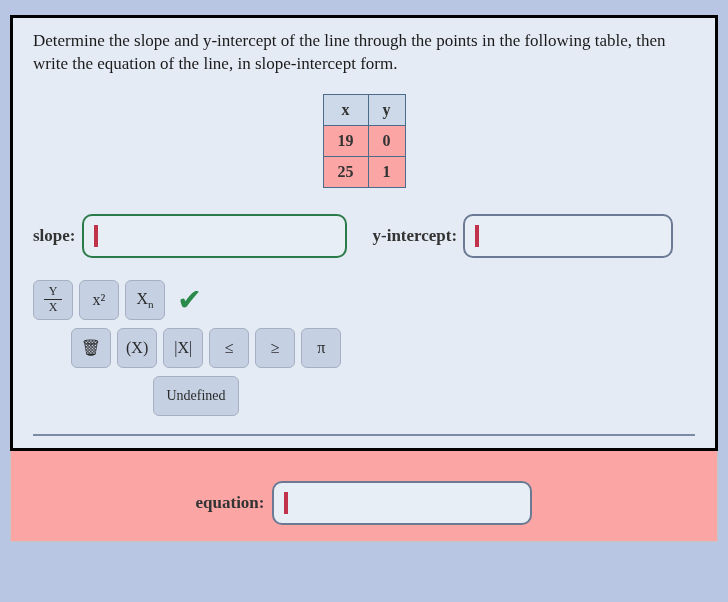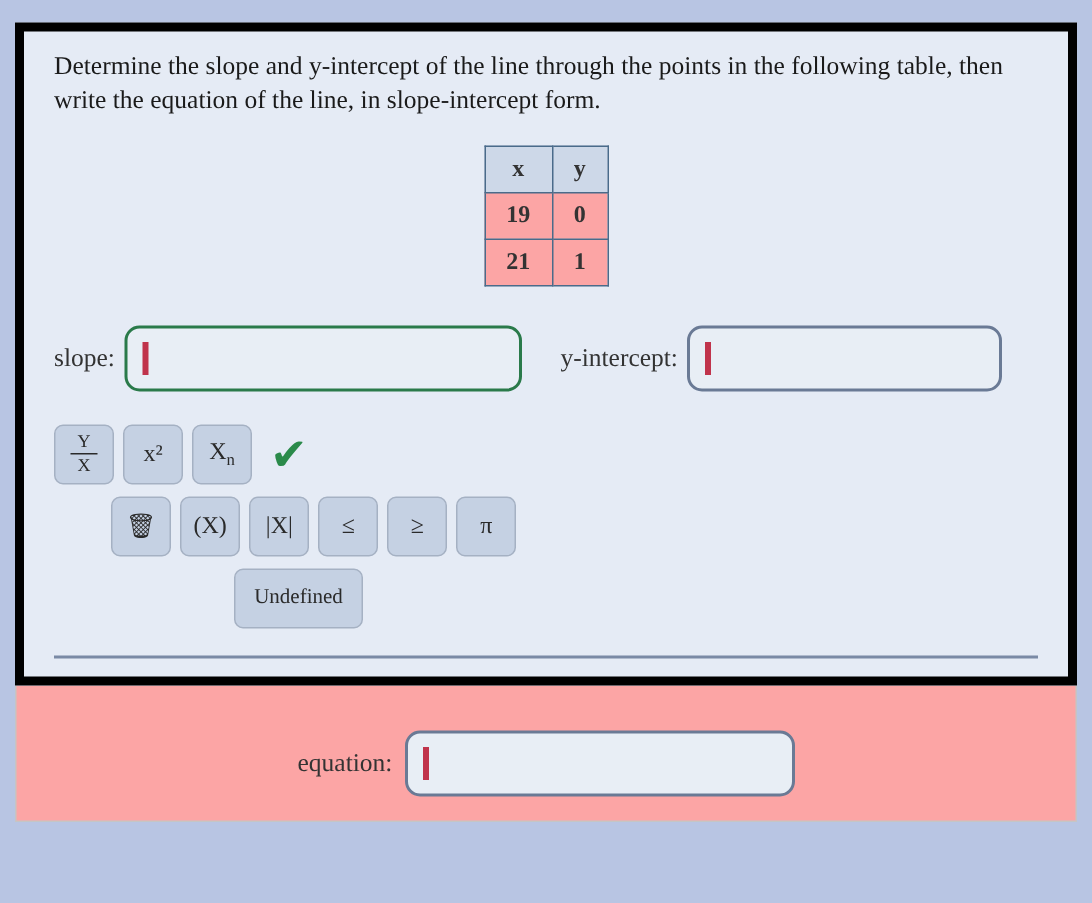--- a/index.html
+++ b/index.html
@@ -8,21 +8,21 @@
   height: 602px;
   background: #b8c5e3;
   font-family: Arial, sans-serif;
   font-size: 16px;
   color: #333;
   padding: 15px 10px;
   overflow: hidden;
 }
 .card {
   background: #e5ebf5;
-  border: 6px solid #000000;
+  border: 3px solid #000000;
   padding: 12px 20px;
   position: relative;
 }
 .question {
   font-family: Georgia, serif;
   font-size: 17px;
   line-height: 1.35;
   color: #1a1a1a;
   margin-bottom: 18px;
 }
@@ -43,20 +43,21 @@
 .answers-row {
   display: flex;
   align-items: center;
   gap: 6px;
   margin-bottom: 22px;
 }
 .label {
   font-family: Georgia, serif;
   font-size: 17px;
   white-space: nowrap;
+  font-weight: bold;
 }
 .slope-input {
   flex: 0 0 265px;
   height: 44px;
   border: 2px solid #2a7a4a;
   border-radius: 10px;
   background: #e8eef5;
   position: relative;
   padding: 0 10px;
 }
@@ -156,21 +157,21 @@
     <tbody>
         <tr>
       <th>x</th>
       <th>y</th>
     </tr>
     <tr>
       <td>19</td>
       <td>0</td>
     </tr>
     <tr>
-      <td>21</td>
+      <td>25</td>
       <td>1</td>
     </tr>
   </tbody>
     </table>
 
   <div class="answers-row">
     <span class="label">slope:</span>
     <div class="slope-input">
       <span class="cursor"></span>
     </div>

